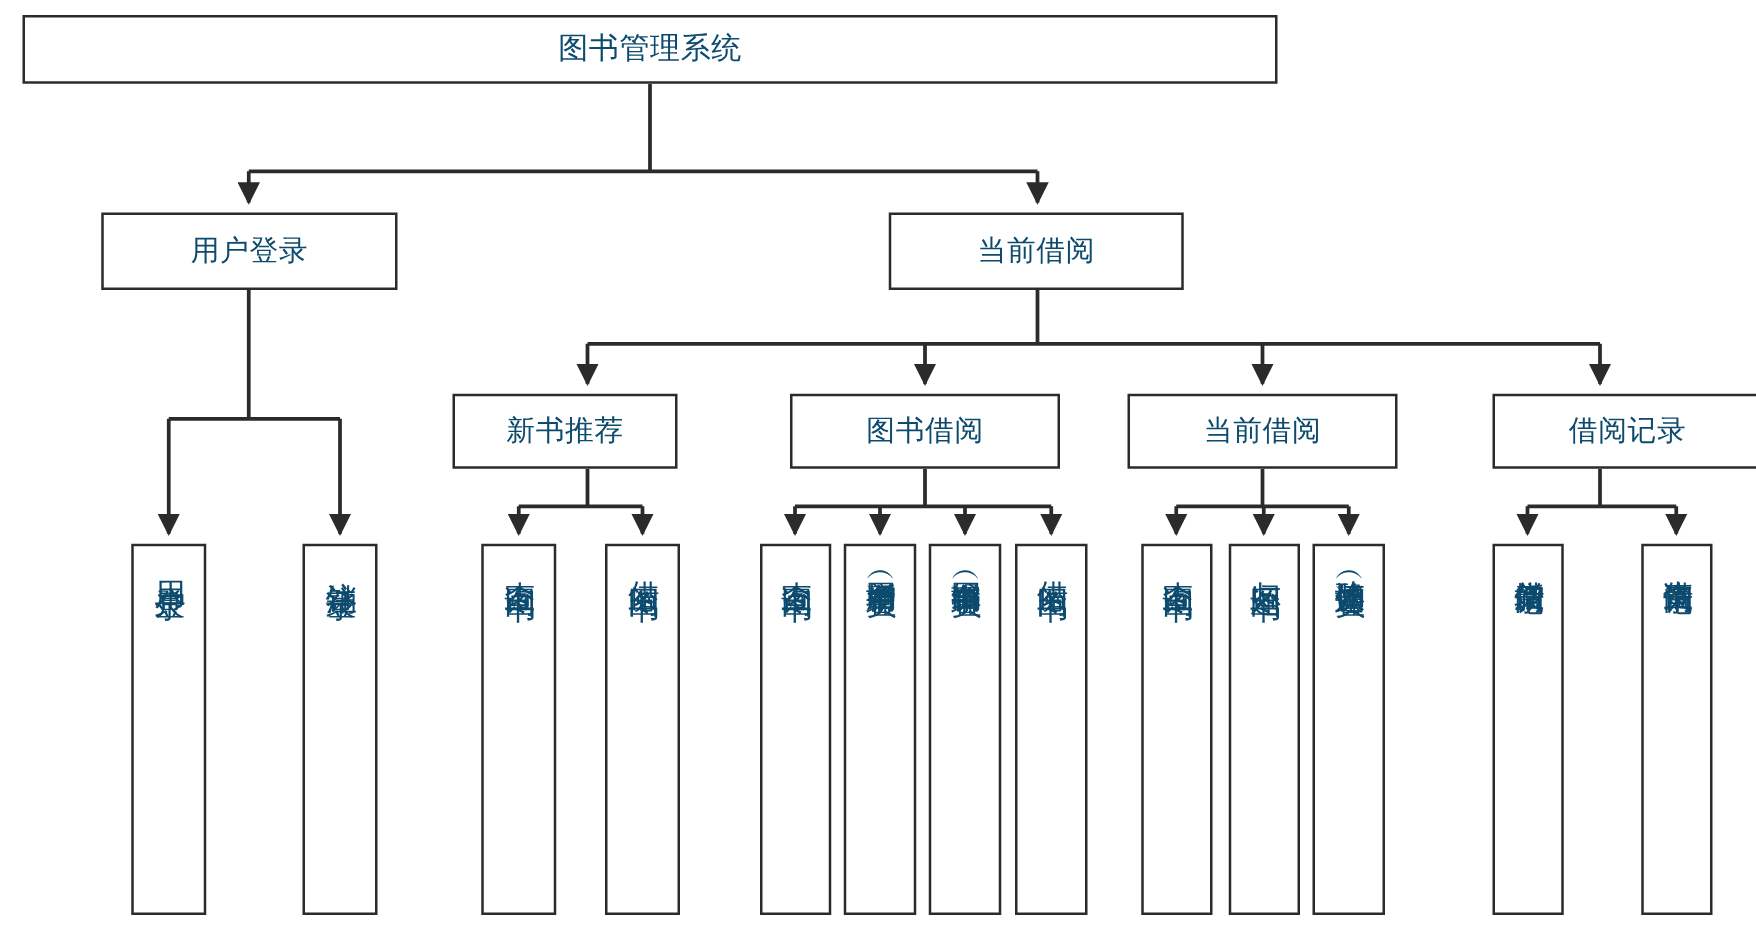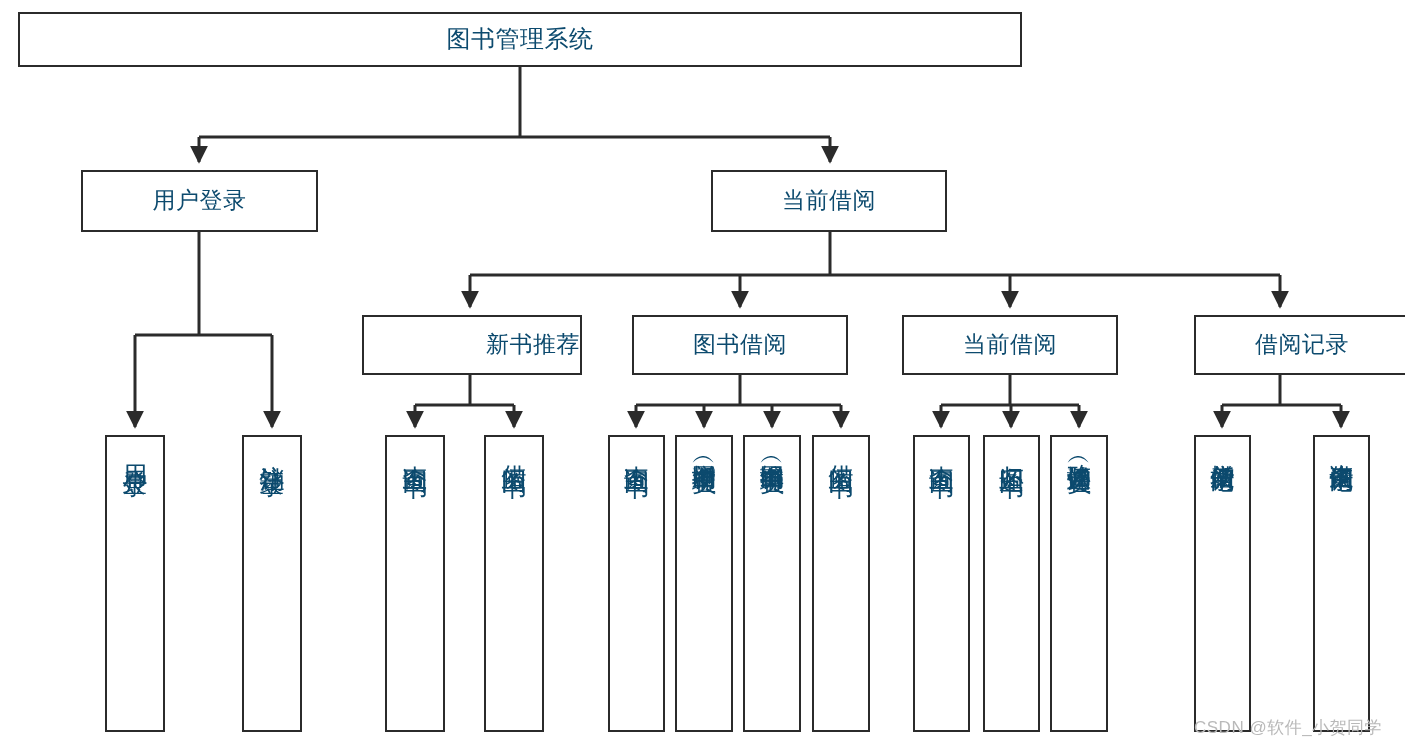--- a/index.html
+++ b/index.html
@@ -137,21 +137,21 @@
     <span class="label">图书管理系统</span>
   </div>
 
   <div class="node horiz" style="left: 81px; top: 170px; width: 237px; height: 62px;">
     <span class="label">用户登录</span>
   </div>
   <div class="node horiz" style="left: 711px; top: 170px; width: 236px; height: 62px;">
     <span class="label">当前借阅</span>
   </div>
 
-  <div class="node horiz" style="left: 362px; top: 315px; width: 220px; height: 60px; justify-content: flex-end;">
+  <div class="node horiz" style="left: 362px; top: 315px; width: 180px; height: 60px;">
     <span class="label">新书推荐</span>
   </div>
   <div class="node horiz" style="left: 902px; top: 315px; width: 216px; height: 60px;">
     <span class="label">当前借阅</span>
   </div>
   <div class="node horiz" style="left: 632px; top: 315px; width: 216px; height: 60px;">
     <span class="label">图书借阅</span>
   </div>
   <div class="node horiz" style="left: 1172px; top: 315px; width: 216px; height: 60px; margin-left: 22px;">
     <span class="label">借阅记录</span>
@@ -190,15 +190,14 @@
   <div class="node vert tall" style="left: 1050px; top: 435px; width: 58px; height: 297px;">
     <span class="label">确认归还（管理员）</span>
   </div>
   <div class="node vert tall" style="left: 1194px; top: 435px; width: 57px; height: 297px;">
     <span class="label">新增借阅记录</span>
   </div>
   <div class="node vert tall" style="left: 1313px; top: 435px; width: 57px; height: 297px;">
     <span class="label">查询借阅记录</span>
   </div>
 
-  <div class="watermark" style="left: 1194px; top: 716px; color: rgb(185, 185, 185);">CSDN @软件_小贺同学</div>
 
 </div>
 
 </body></html>

